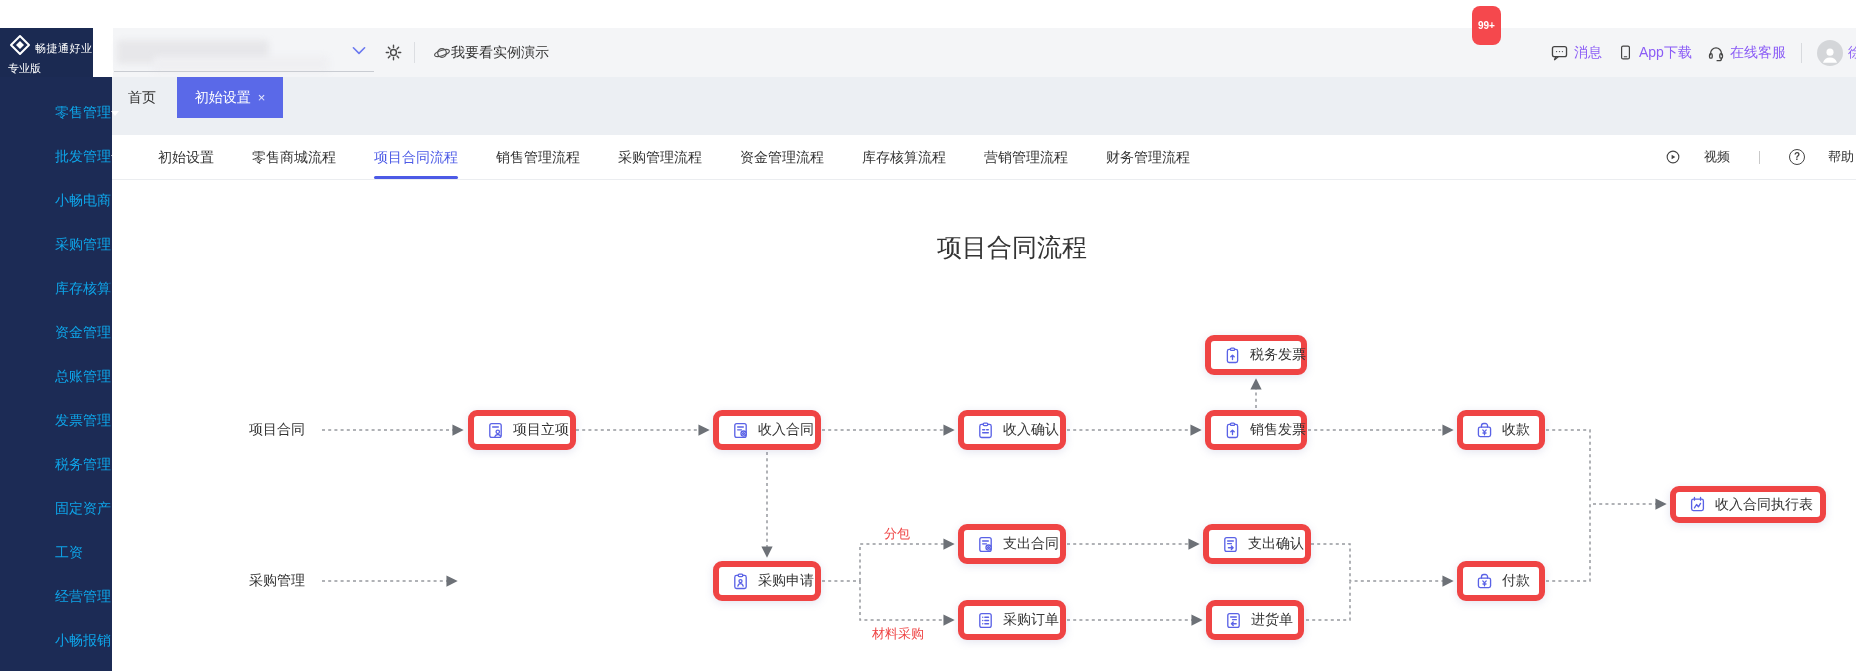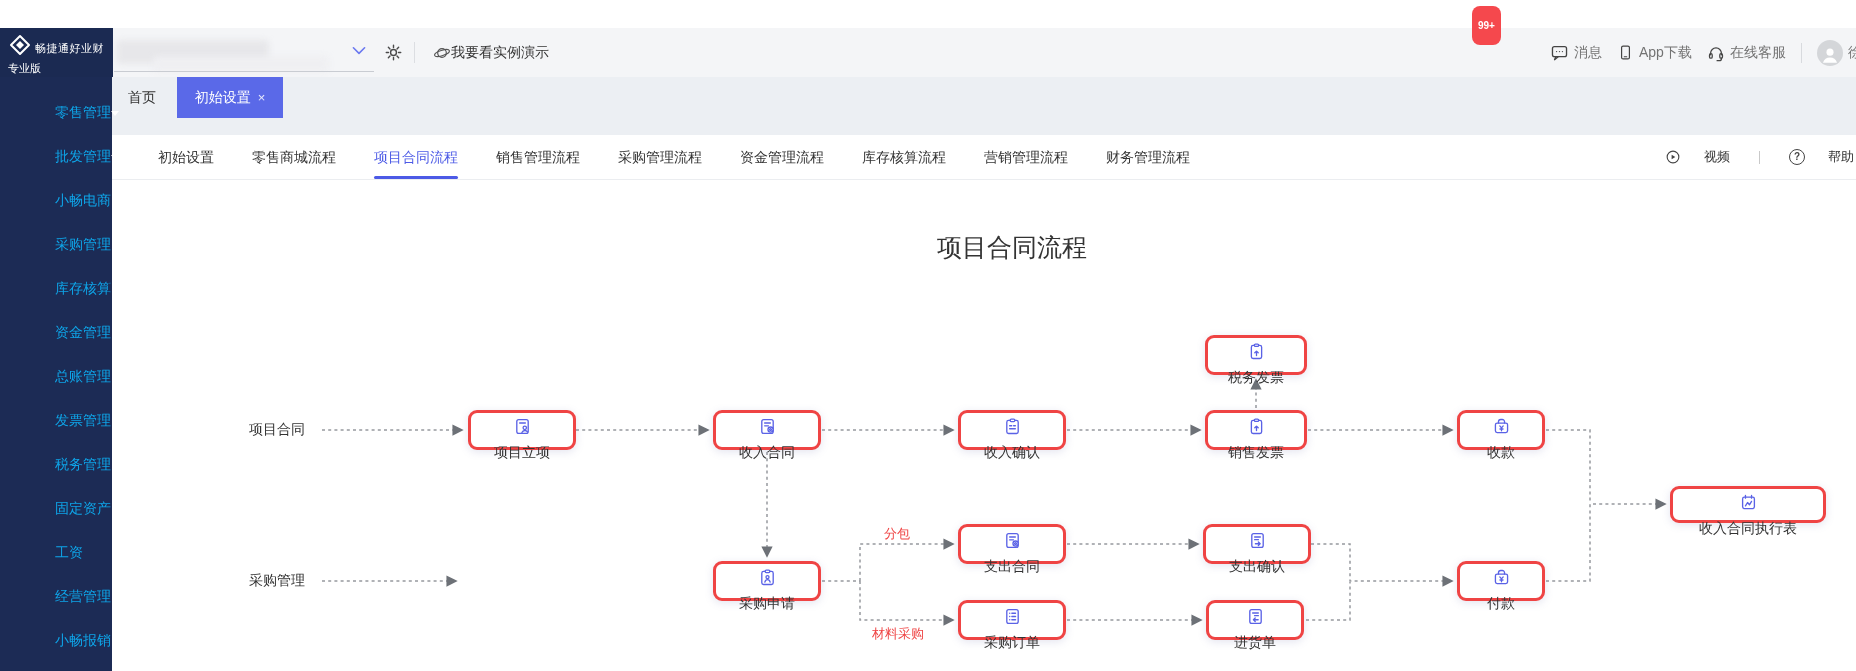--- a/index.html
+++ b/index.html
@@ -1,64 +1,64 @@
 <!DOCTYPE html>
 <html><head>
 <meta charset="utf-8">
 <style>
   html,body{margin:0;padding:0;}
   body{width:1856px;height:671px;position:relative;overflow:hidden;background:#fff;
        font-family:"Liberation Sans","DejaVu Sans",sans-serif;color:#333;}
   svg{display:block;}
   
   
-  .logo-block{position:absolute;left:0;top:28px;width:113px;height:49px;background:#1b2a52;z-index:5;}
+  .logo-block{position:absolute;left:0;top:28px;width:93px;height:49px;background:#1b2a52;z-index:5;}
   .logo-mark{position:absolute;left:9px;top:6px;}
   .logo-brand{position:absolute;left:35px;top:13px;font-size:11px;color:#fff;letter-spacing:.5px;white-space:nowrap;}
   .logo-edition{position:absolute;left:8px;top:33px;font-size:11px;color:#fff;}
   
   .sidebar{position:absolute;left:0;top:77px;width:112px;bottom:0;background:#1c2b55;z-index:4;}
   .side-items{padding-top:14px;}
   .side-item{height:44px;display:flex;align-items:center;padding:0 12px 0 22px;cursor:pointer;}
   .side-label{font-size:14px;color:#0ea5e9;font-weight:500;white-space:nowrap;margin-left:33px;}
   .side-caret{margin-left:auto;width:0;height:0;border-left:4.5px solid transparent;border-right:4.5px solid transparent;border-top:5px solid #fff;}
   
   .hdr{position:absolute;left:113px;top:28px;right:0;height:49px;background:#f4f5f7;}
   .blur1{position:absolute;left:4px;top:12px;width:152px;height:24px;background:#e7e7ea;border-radius:4px;filter:blur(3px);}
   .blur2{position:absolute;left:40px;top:28px;width:176px;height:16px;background:#efeff2;border-radius:4px;filter:blur(3px);}
   .hdr-underline{position:absolute;left:1px;top:43px;width:260px;height:1px;background:#c9ccd2;}
   .hdr-chevron{position:absolute;left:238px;top:17px;}
   .hdr-gear{position:absolute;left:271px;top:15px;}
   .hdr-div{position:absolute;left:301px;top:14px;width:1px;height:21px;background:#dcdee2;}
   .demo-btn{position:absolute;left:320px;top:0;height:49px;display:flex;align-items:center;gap:0;font-size:14px;color:#333;cursor:pointer;}
   .hdr-right{position:absolute;left:1437px;top:0;height:49px;display:flex;align-items:center;gap:15px;}
-  .hdr-item{display:flex;align-items:center;gap:5px;font-size:14px;color:#737373;cursor:pointer;white-space:nowrap;}
+  .hdr-item{display:flex;align-items:center;gap:5px;font-size:14px;color:#8b5cf6;cursor:pointer;white-space:nowrap;}
   .badge{position:absolute;left:1472px;top:6px;background:#f5484d;color:#fff;font-size:10px;line-height:15px;padding:12px 6px;border-radius:8px;font-weight:700;z-index:3;}
   .vdiv{width:1px;height:20px;background:#d8dade;}
   .avatar{width:26px;height:26px;border-radius:50%;background:#d4d6d9;overflow:hidden;display:flex;align-items:flex-end;justify-content:center;}
   
   .tabstrip{position:absolute;left:112px;top:77px;right:0;height:58px;background:#eceff3;}
   .tab-home{position:absolute;left:0;top:0;height:41px;line-height:41px;padding:0 16px;font-size:14px;color:#333;cursor:pointer;}
   .tab-active{position:absolute;left:65px;top:0;width:106px;height:41px;background:#5a69e8;color:#fff;display:flex;align-items:center;justify-content:center;gap:7px;font-size:14px;cursor:pointer;}
   .tab-close{font-size:13px;opacity:.85;cursor:pointer;}
   
   .subnav{position:absolute;left:112px;top:135px;right:0;height:44px;background:#fff;border-bottom:1px solid #ebedf0;z-index:2;}
   .subnav-tabs{position:absolute;left:46px;top:0;height:44px;display:flex;align-items:center;gap:38px;}
   .subnav-tab{font-size:14px;color:#333;cursor:pointer;position:relative;height:44px;line-height:44px;white-space:nowrap;}
   .subnav-tab.active{color:#4c5ae6;}
   .subnav-tab.active::after{content:"";position:absolute;left:0;right:0;bottom:0;height:3px;background:#4c5ae6;border-radius:2px;}
   .subnav-right{position:absolute;right:2px;top:0;height:44px;display:flex;align-items:center;gap:23px;font-size:13px;color:#333;white-space:nowrap;}
   .subnav-right .vbar{width:1px;height:13px;background:#c9c9c9;margin:0 6px;}
   .qmark{width:14px;height:14px;border:1.3px solid #454545;border-radius:50%;font-size:10px;line-height:14px;text-align:center;color:#454545;font-weight:700;}
   
   .page-title{position:absolute;left:937px;top:231px;font-size:25px;font-weight:500;color:#333;z-index:2;white-space:nowrap;}
   #flow-svg{position:absolute;left:0;top:0;z-index:1;pointer-events:none;}
-  .flow-node{position:absolute;display:flex;align-items:center;gap:8px;padding:4px 12px;background:#fff;
-     border:3px solid #ef4444;border-radius:9px;box-shadow:0 2px 9px rgba(104,112,170,.18);
-     font-size:14px;color:#333;z-index:2;box-sizing:border-box;cursor:pointer;white-space:nowrap;flex-direction:column;}
+  .flow-node{position:absolute;display:flex;align-items:center;gap:8px;padding:11px 12px;background:#fff;
+     border:6px solid #ef4444;border-radius:9px;box-shadow:0 2px 9px rgba(104,112,170,.18);
+     font-size:14px;color:#333;z-index:2;box-sizing:border-box;cursor:pointer;white-space:nowrap;}
   .flow-row-label{position:absolute;transform:translate(-50%,-50%);font-size:14px;color:#333;z-index:2;white-space:nowrap;}
   .flow-edge-label{position:absolute;transform:translate(-50%,-50%);font-size:13px;color:#ef4444;z-index:2;white-space:nowrap;}
 </style>
 </head>
 <body>
 
 <div class="logo-block">
   <span class="logo-mark">
     <svg width="22" height="22" viewBox="0 0 22 22">
         <path d="M11 2L20 11L11 20L2 11Z" fill="none" stroke="#fff" stroke-width="2" stroke-linejoin="round"></path>

